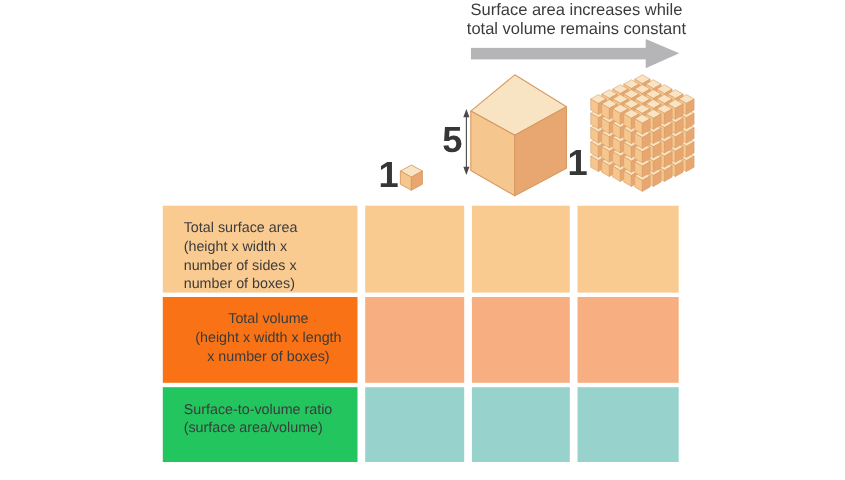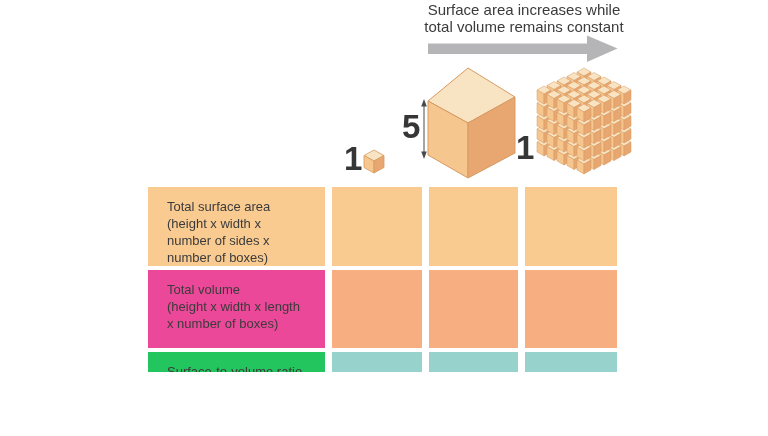--- a/index.html
+++ b/index.html
@@ -1,17 +1,17 @@
 <!DOCTYPE html>
 <html><head>
 <meta charset="utf-8">
 <style>
   html,body { margin:0; padding:0; background:#ffffff; }
   .stage {
-    position:relative; width:768px; height:372px; background:#ffffff;
+    position:relative; width:768px; height:420px; background:#ffffff;
     font-family:"Liberation Sans", sans-serif; color:#3B3B3B; overflow:hidden;
   }
   .caption {
     position:absolute; left:406px; top:0; width:236px;
     text-align:center; white-space:pre-line;
     font-size:15px; line-height:16.5px; padding-top:2px; font-weight:400;
   }
   .num {
     position:absolute; font-size:33px; line-height:33px; font-weight:600; color:#363636;
   }
@@ -447,21 +447,21 @@
   <div class="tbl">
 
     <div class="cell label-cell" style="background: rgb(250, 203, 145);">Total surface area
 (height x width x
 number of sides x
 number of boxes)</div>
     <div class="cell" style="background: rgb(250, 203, 145);"></div>
     <div class="cell" style="background: rgb(250, 203, 145);"></div>
     <div class="cell" style="background: rgb(250, 203, 145);"></div>
 
-    <div class="cell label-cell" style="background: #ec4899;">Total volume
+    <div class="cell label-cell" style="background: #f97316; text-align: center;">Total volume
 (height x width x length
 x number of boxes)</div>
     <div class="cell" style="background: rgb(247, 175, 129);"></div>
     <div class="cell" style="background: rgb(247, 175, 129);"></div>
     <div class="cell" style="background: rgb(247, 175, 129);"></div>
 
     <div class="cell label-cell" style="background: #22c55e;">Surface-to-volume ratio
 (surface area/volume)</div>
     <div class="cell" style="background: rgb(151, 211, 204);"></div>
     <div class="cell" style="background: rgb(151, 211, 204);"></div>

